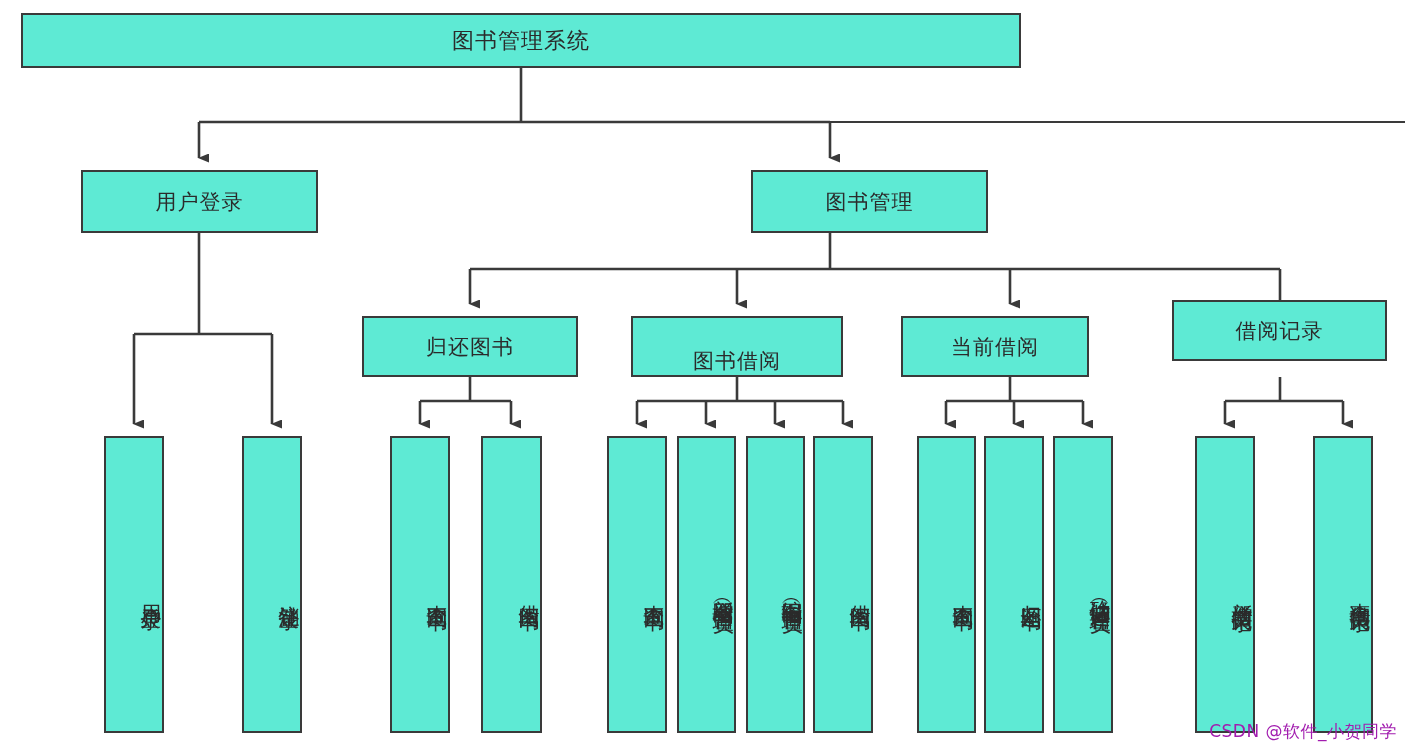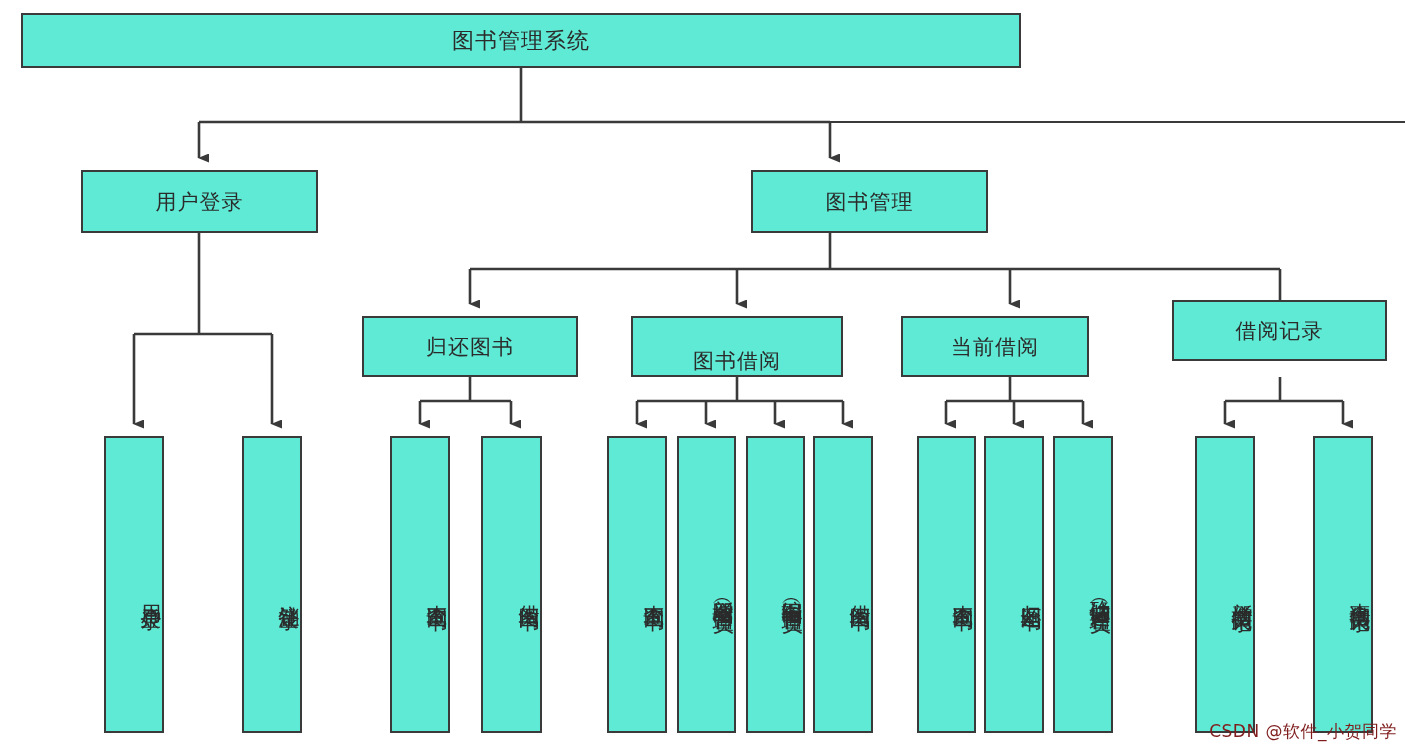--- a/index.html
+++ b/index.html
@@ -10,21 +10,21 @@
   .node{position:absolute;box-sizing:border-box;background:#5eead4;
         border:2.5px solid #3a3a3a;display:flex;align-items:center;
         justify-content:center;color:#2b2b2b;}
   .node.h{font-size:21px;letter-spacing:1px;}
   .node.root{font-size:22px;}
   .node.v{writing-mode:vertical-rl;text-orientation:upright;
           font-size:21px;line-height:1.12;letter-spacing:2px;
           padding-top:14px;align-items:flex-start;justify-content:center;}
   .node.v .vtxt{writing-mode:vertical-rl;text-orientation:upright;
                 display:block;text-align:left;}
-  .wm{position:absolute;right:8px;bottom:4px;font-size:17px;color:#7f1d1d;
+  .wm{position:absolute;right:8px;bottom:4px;font-size:17px;color:#a21caf;
       letter-spacing:.5px;white-space:nowrap;}
 </style>
 </head>
 <body>
 
 <div id="stage">
 
   <svg id="wires" viewBox="0 0 1405 747" xmlns="http://www.w3.org/2000/svg">
     <defs>
       <marker id="arrow" markerWidth="9" markerHeight="11" refX="4.5" refY="10" orient="auto" markerUnits="userSpaceOnUse">

